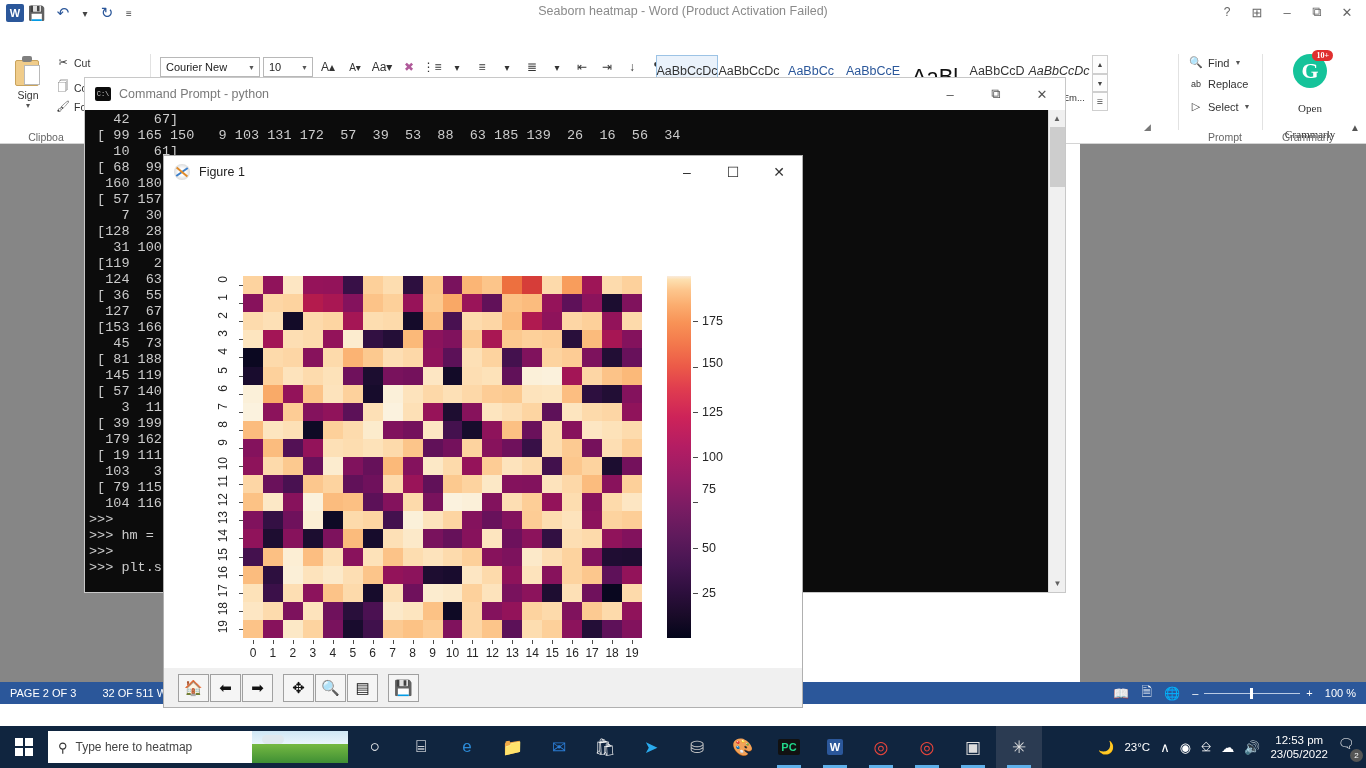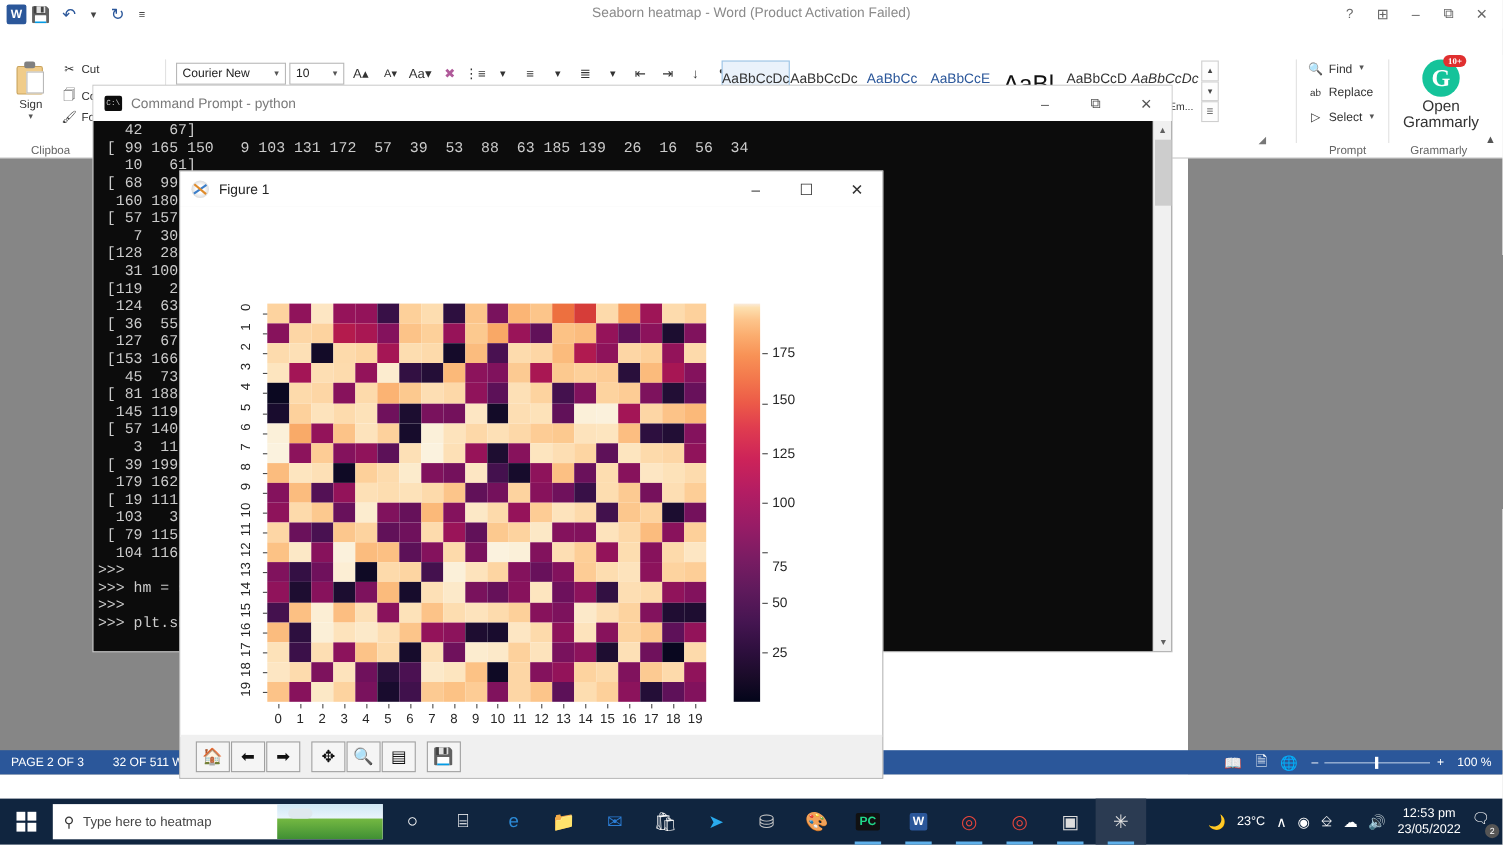--- a/index.html
+++ b/index.html
@@ -168,21 +168,21 @@
     width: 34px; height: 34px; margin: 0 auto; border-radius: 50%;
     background: #15c39a; position: relative; display:flex;
     align-items:center; justify-content:center; color:#fff;
     font-size: 22px; font-weight: bold; font-family: "Liberation Serif", serif;
   }
   .gram-badge {
     position: absolute; right: -6px; top: -4px; background: #e02f2f;
     color: #fff; font-size: 8px; border-radius: 8px; padding: 1px 4px;
     font-weight: bold;
   }
-  .gram-txt { font-size: 14px; color: #333; line-height: 12px; margin-top: 2px; }
+  .gram-txt { font-size: 11px; color: #333; line-height: 12px; margin-top: 14px; font-family: Liberation Serif, serif; }
   .ribbon-collapse {
     position: absolute; right: 6px; top: 72px; font-size: 10px; color: #555;
   }
 
   
   .doc-area { position: absolute; top: 144px; left: 0; width: 1366px; height: 560px; background: #868686; }
   .doc-page { position: absolute; top: 0; left: 170px; width: 910px; height: 560px; background: #fff; }
 
   
   .word-status {
@@ -1112,21 +1112,21 @@
           <div class="ytick" style="top: 368.55px;"></div>
           <div class="ytick" style="top: 386.65px;"></div>
           <div class="ytick" style="top: 404.75px;"></div>
           <div class="ytick" style="top: 422.85px;"></div>
           <div class="ytick" style="top: 440.95px;"></div>
           <div class="cb-tick" style="top: 404.75px;"></div>
           <div class="cb-lab" style="top: 404.75px;">25</div>
           <div class="cb-tick" style="top: 359.5px;"></div>
           <div class="cb-lab" style="top: 359.5px;">50</div>
           <div class="cb-tick" style="top: 314.25px;"></div>
-          <div class="cb-lab" style="top: 327px;">75</div>
+          <div class="cb-lab" style="top: 301px;">75</div>
           <div class="cb-tick" style="top: 269px;"></div>
           <div class="cb-lab" style="top: 269px;">100</div>
           <div class="cb-tick" style="top: 223.75px;"></div>
           <div class="cb-lab" style="top: 223.75px;">125</div>
           <div class="cb-tick" style="top: 178.5px;"></div>
           <div class="cb-lab" style="top: 175px;">150</div>
           <div class="cb-tick" style="top: 133.25px;"></div>
           <div class="cb-lab" style="top: 133.25px;">175</div>
         </div>
     </div>

